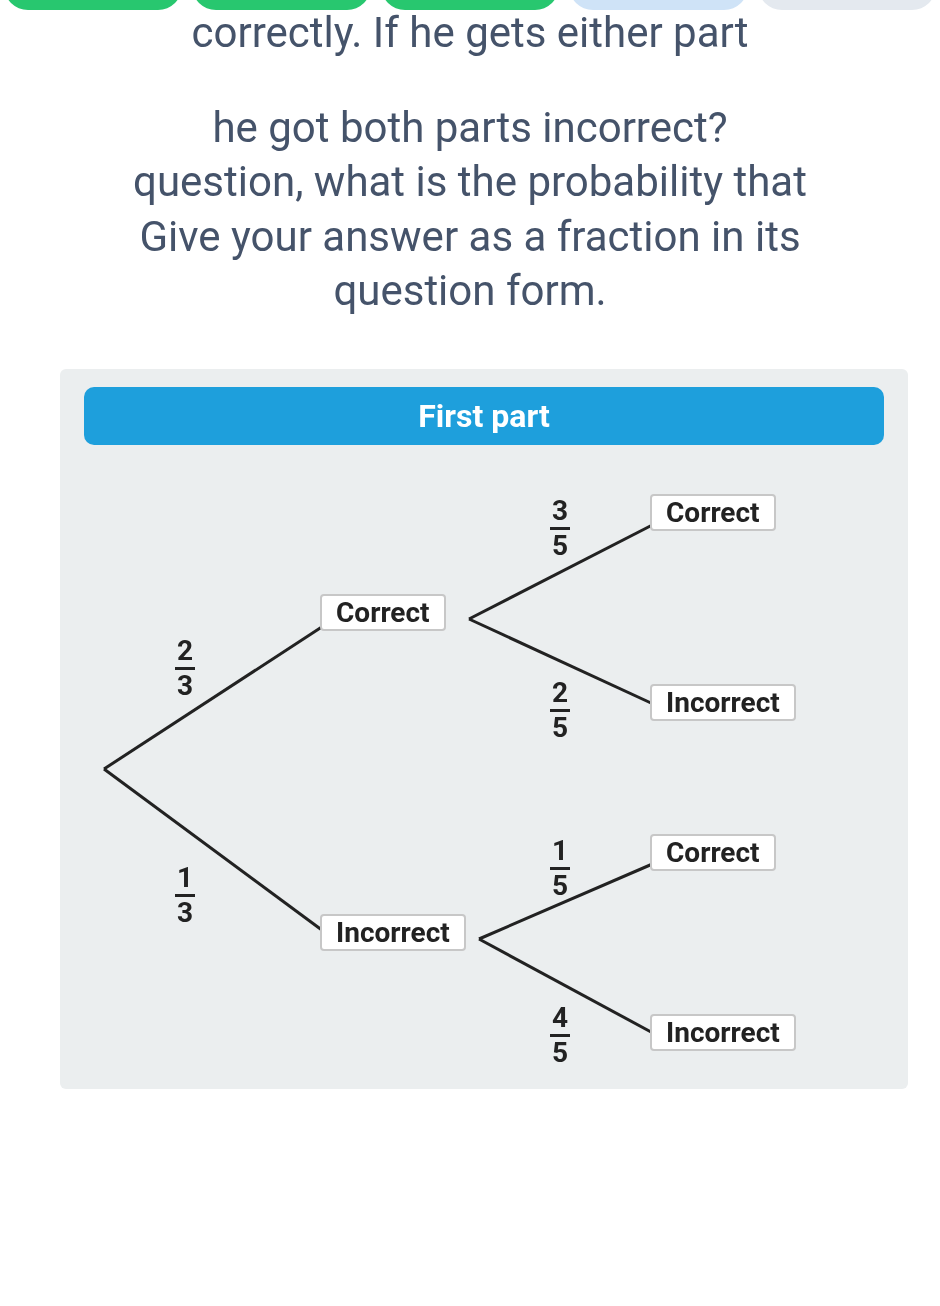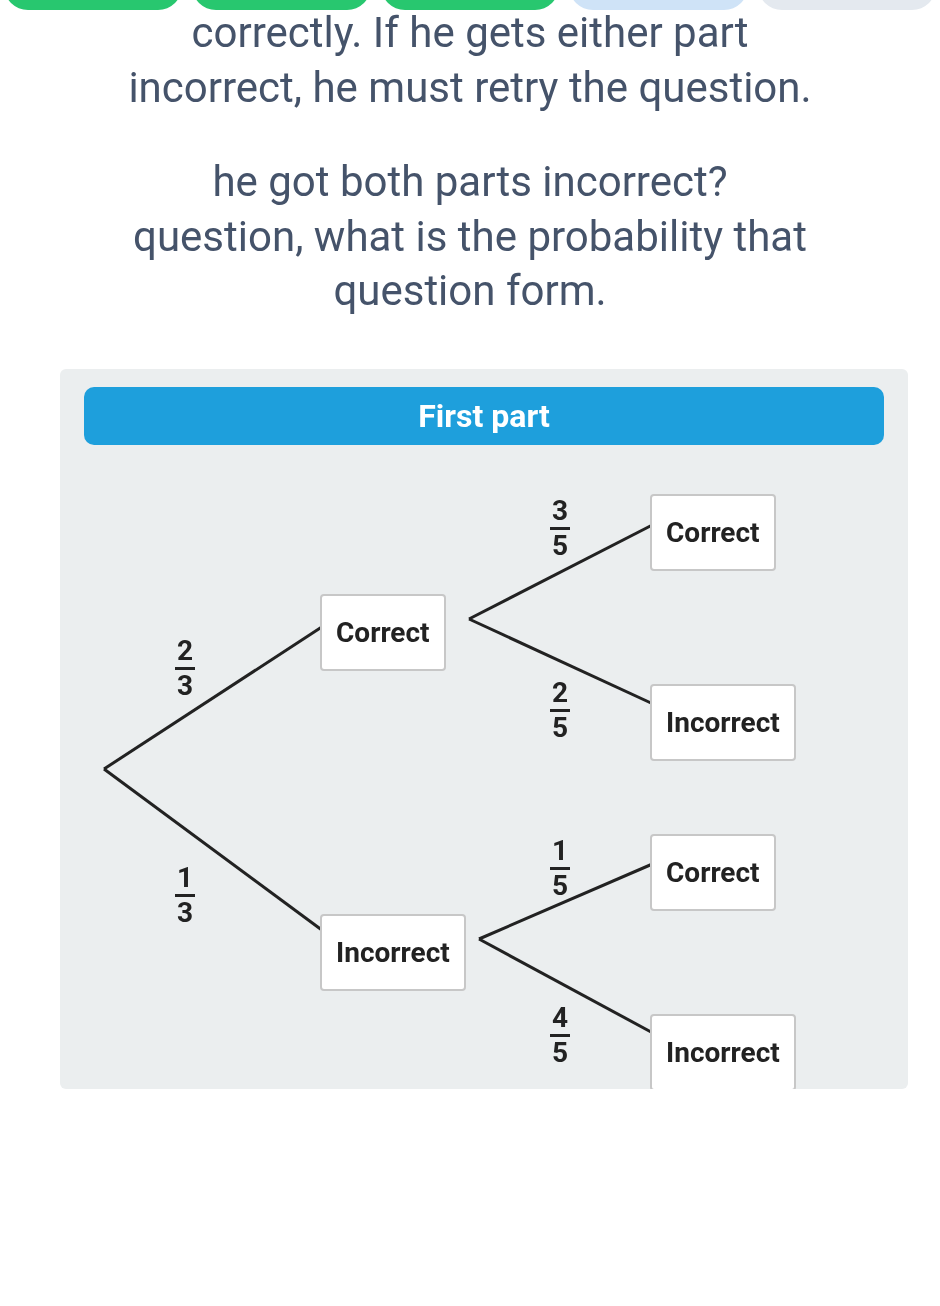--- a/index.html
+++ b/index.html
@@ -70,21 +70,21 @@
     left: 0; top: 0;
     width: 100%;
     height: 100%;
     overflow: visible;
   }
   .node-label {
     position: absolute;
     background: #fff;
     border: 2px solid #c7c7c7;
     border-radius: 4px;
-    padding: 20px 14px;
+    padding: 0 14px;
     font-weight: 700;
     font-size: 28px;
     color: #222;
   }
   .frac {
     position: absolute;
     text-align: center;
     font-weight: 700;
     font-size: 28px;
     color: #222;
@@ -99,24 +99,24 @@
 <div class="green-bar">
   <div class="pill green"></div>
   <div class="pill green"></div>
   <div class="pill green"></div>
   <div class="pill blue"></div>
   <div class="pill gray"></div>
 </div>
 
 <div class="question">
   <div class="cutoff">correctly. If he gets either part</div>
-  <div>incorrect, he must retry the question.</div>
   <div class="spacer"></div>
   <div>he got both parts incorrect?</div>
   <div>question, what is the probability that</div>
+  <div>Give your answer as a fraction in its</div>
   <div>question form.</div>
 </div>
 
 <div class="diagram-wrap">
   <div class="headers">
     <div class="hbtn">First part</div>
   </div>
 
   <svg class="tree" viewBox="0 0 820 720">
     <g stroke="#222" stroke-width="3" fill="none">

